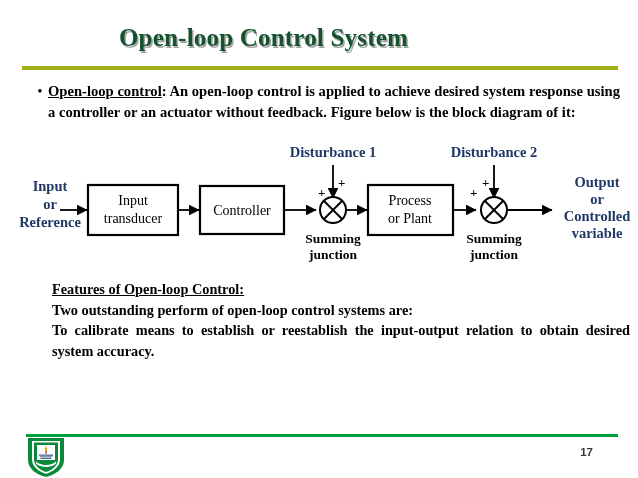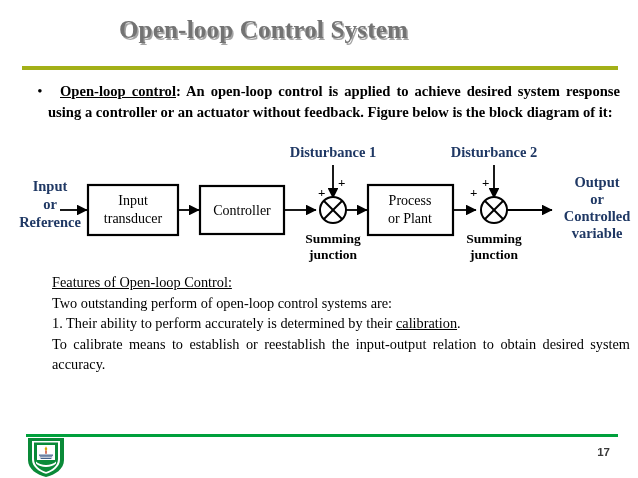--- a/index.html
+++ b/index.html
@@ -12,28 +12,28 @@
     height: 478px;
     position: relative;
     overflow: hidden;
     font-family: "Liberation Serif", "DejaVu Serif", serif;
     color: #000000;
   }
 
   
   #slide-title {
     position: absolute;
-    top: 16px;
+    top: 24px;
     left: 0;
     width: 527px;
     text-align: center;
     font-size: 25px;
     font-weight: bold;
     letter-spacing: 0.2px;
-    color: #737373;
+    color: #14532d;
     text-shadow: 1.5px 1.5px 0.6px rgba(90,90,90,0.55);
   }
 
   #title-rule {
     position: absolute;
     top: 66px;
     left: 22px;
     width: 596px;
     height: 4px;
     background: #a3b018;
@@ -57,41 +57,41 @@
     color: #000;
   }
   #bullet-text {
     flex: 1 1 auto;
     font-size: 14.6px;
     line-height: 21px;
     font-weight: bold;
     text-align: justify;
     text-justify: inter-word;
   }
-  #bullet-text .u { text-decoration: underline; margin-left: 12px; }
+  #bullet-text .u { text-decoration: underline; }
 
   
   #diagram {
     position: absolute;
     left: 0;
     top: 143px;
     width: 638px;
     height: 122px;
   }
   #diagram svg { display:block; }
 
   
   #features {
     position: absolute;
-    top: 272px;
+    top: 279px;
     left: 52px;
     width: 578px;
     font-size: 14.3px;
     line-height: 20.6px;
-    font-weight: normal;
+    font-weight: bold;
   }
   #features .u { text-decoration: underline; }
   #features .just {
     text-align: justify;
     text-justify: inter-word;
   }
   #features .line { white-space: nowrap; }
 
   
   #footer-rule {
@@ -104,21 +104,21 @@
   }
   #footer-logo {
     position: absolute;
     left: 25px;
     top: 437px;
     width: 42px;
     height: 41px;
   }
   #page-number {
     position: absolute;
-    right: 28px;
+    right: 45px;
     top: 446px;
     font-family: "Liberation Sans", sans-serif;
     font-size: 11.5px;
     font-weight: bold;
     color: #3a3a3a;
   }
 </style>
 </head>
 <body>
 
@@ -204,21 +204,20 @@
       <text x="597" y="61" text-anchor="middle" font-family="Liberation Serif, serif" font-size="14.5" font-weight="bold" fill="#1f3864">or</text>
       <text x="597" y="78" text-anchor="middle" font-family="Liberation Serif, serif" font-size="14.5" font-weight="bold" fill="#1f3864">Controlled</text>
       <text x="597" y="95" text-anchor="middle" font-family="Liberation Serif, serif" font-size="14.5" font-weight="bold" fill="#1f3864">variable</text>
     </g>
   </svg>
 </div>
 
 <div id="features">
   <div class="line"><span class="u">Features of Open-loop Control:</span></div>
   <div class="line">Two outstanding perform of open-loop control systems are:</div>
-  <div class="line"><span>1. Their ability to perform accurately is determined by their </span><span class="u">calibration</span><span>.</span></div>
   <div class="just">To calibrate means to establish or reestablish the input-output relation to obtain desired system accuracy.</div>
 </div>
 
 <div id="footer-rule"></div>
 
 <div id="footer-logo">
   <svg width="42" height="41" viewBox="0 0 42 41" xmlns="http://www.w3.org/2000/svg">
     <path d="M3 1 H39 V23 C39 32 30 38 21 40 C12 38 3 32 3 23 Z" fill="#0a8a38"></path>
     <path d="M7 4 H35 V22.5 C35 30 27.5 35 21 36.8 C14.5 35 7 30 7 22.5 Z" fill="#ffffff"></path>
     <path d="M9 5.5 H33 V22 C33 29 26.5 33.5 21 35.1 C15.5 33.5 9 29 9 22 Z" fill="#0a8a38"></path>

